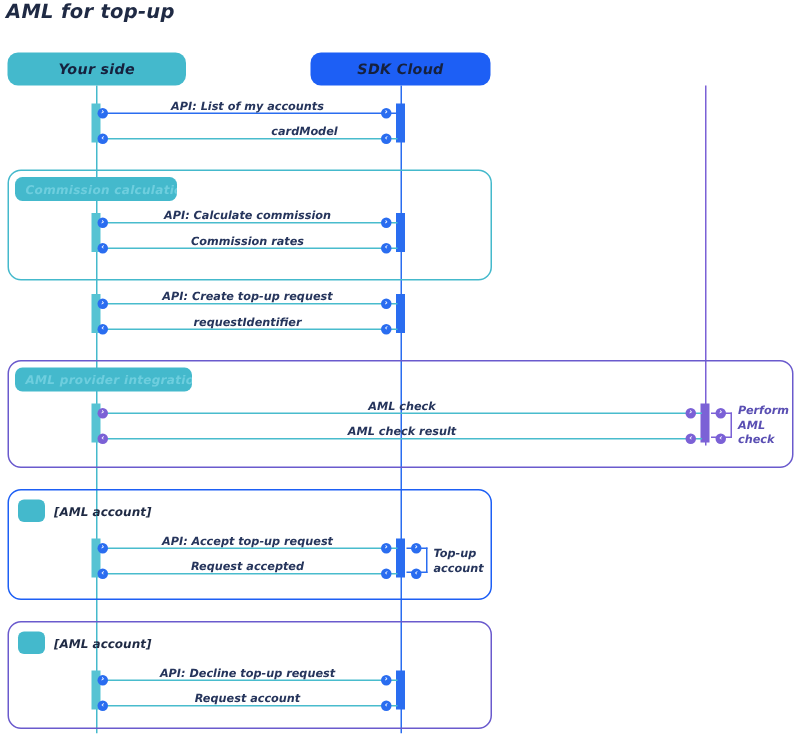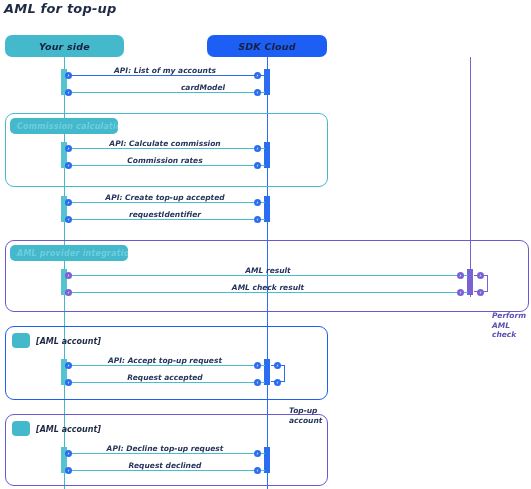--- a/index.html
+++ b/index.html
@@ -90,21 +90,21 @@
   }
   .dot-blue{background:#2a6df0;}
   .dot-purple{background:#7b61d6;}
 
   
   .selfloop{position:absolute;box-sizing:border-box;}
   .selfloop.blue{border:1.2px solid #2a6df0;border-left:none;}
   .selfloop.purple{border:1.2px solid #7b61d6;border-left:none;}
   .note-text{
     position:absolute;font-size:7.5px;font-weight:bold;
-    color:#26355c;line-height:9.5px;white-space:pre-line;margin-top:42px;
+    color:#26355c;line-height:9.5px;white-space:pre-line;
   }
   .note-purple{color:#5a4fb3;}
 </style>
 </head>
 <body>
 
 <div id="stage">
 
   <div class="diagram-title">AML for top-up</div>
 
@@ -162,34 +162,34 @@
   <div class="arrowdot dot-blue" style="left:65px;top:162px;">‹</div>
   <div class="arrowdot dot-blue" style="left:254px;top:162px;">‹</div>
   <div class="msg-label" style="left:165px;top:156px;">Commission rates</div>
 
   <div class="activation act-your" style="left:61px;top:196px;height:26px;"></div>
   <div class="activation act-sdk" style="left:264px;top:196px;height:26px;"></div>
 
   <div class="msg msg-teal" style="left:67px;top:202px;width:198px;"></div>
   <div class="arrowdot dot-blue" style="left:65px;top:199px;">›</div>
   <div class="arrowdot dot-blue" style="left:254px;top:199px;">›</div>
-  <div class="msg-label" style="left:165px;top:193px;">API: Create top-up accepted</div>
+  <div class="msg-label" style="left:165px;top:193px;">API: Create top-up request</div>
 
   <div class="msg msg-teal" style="left:67px;top:219px;width:198px;"></div>
   <div class="arrowdot dot-blue" style="left:65px;top:216px;">‹</div>
   <div class="arrowdot dot-blue" style="left:254px;top:216px;">‹</div>
   <div class="msg-label" style="left:165px;top:210px;">requestIdentifier</div>
 
   <div class="activation act-your" style="left:61px;top:269px;height:26px;"></div>
   <div class="activation act-aml" style="left:467px;top:269px;height:26px;"></div>
 
   <div class="msg msg-teal" style="left:67px;top:275px;width:401px;"></div>
   <div class="arrowdot dot-purple" style="left:65px;top:272px;">›</div>
   <div class="arrowdot dot-purple" style="left:457px;top:272px;">›</div>
-  <div class="msg-label" style="left:268px;top:266px;">AML result</div>
+  <div class="msg-label" style="left:268px;top:266px;">AML check</div>
 
   <div class="msg msg-teal" style="left:67px;top:292px;width:401px;"></div>
   <div class="arrowdot dot-purple" style="left:65px;top:289px;">‹</div>
   <div class="arrowdot dot-purple" style="left:457px;top:289px;">‹</div>
   <div class="msg-label" style="left:268px;top:283px;">AML check result</div>
 
   <div class="selfloop purple" style="left:474px;top:275px;width:14px;height:17px;"></div>
   <div class="arrowdot dot-purple" style="left:477px;top:272px;">›</div>
   <div class="arrowdot dot-purple" style="left:477px;top:289px;">‹</div>
   <div class="note-text note-purple" style="left:492px;top:269px;width:40px;">Perform
@@ -219,15 +219,15 @@
   <div class="activation act-sdk" style="left:264px;top:447px;height:26px;"></div>
 
   <div class="msg msg-teal" style="left:67px;top:453px;width:198px;"></div>
   <div class="arrowdot dot-blue" style="left:65px;top:450px;">›</div>
   <div class="arrowdot dot-blue" style="left:254px;top:450px;">›</div>
   <div class="msg-label" style="left:165px;top:444px;">API: Decline top-up request</div>
 
   <div class="msg msg-teal" style="left:67px;top:470px;width:198px;"></div>
   <div class="arrowdot dot-blue" style="left:65px;top:467px;">‹</div>
   <div class="arrowdot dot-blue" style="left:254px;top:467px;">‹</div>
-  <div class="msg-label" style="left:165px;top:461px;">Request declined</div>
+  <div class="msg-label" style="left:165px;top:461px;">Request account</div>
 
 </div>
 
 </body></html>

